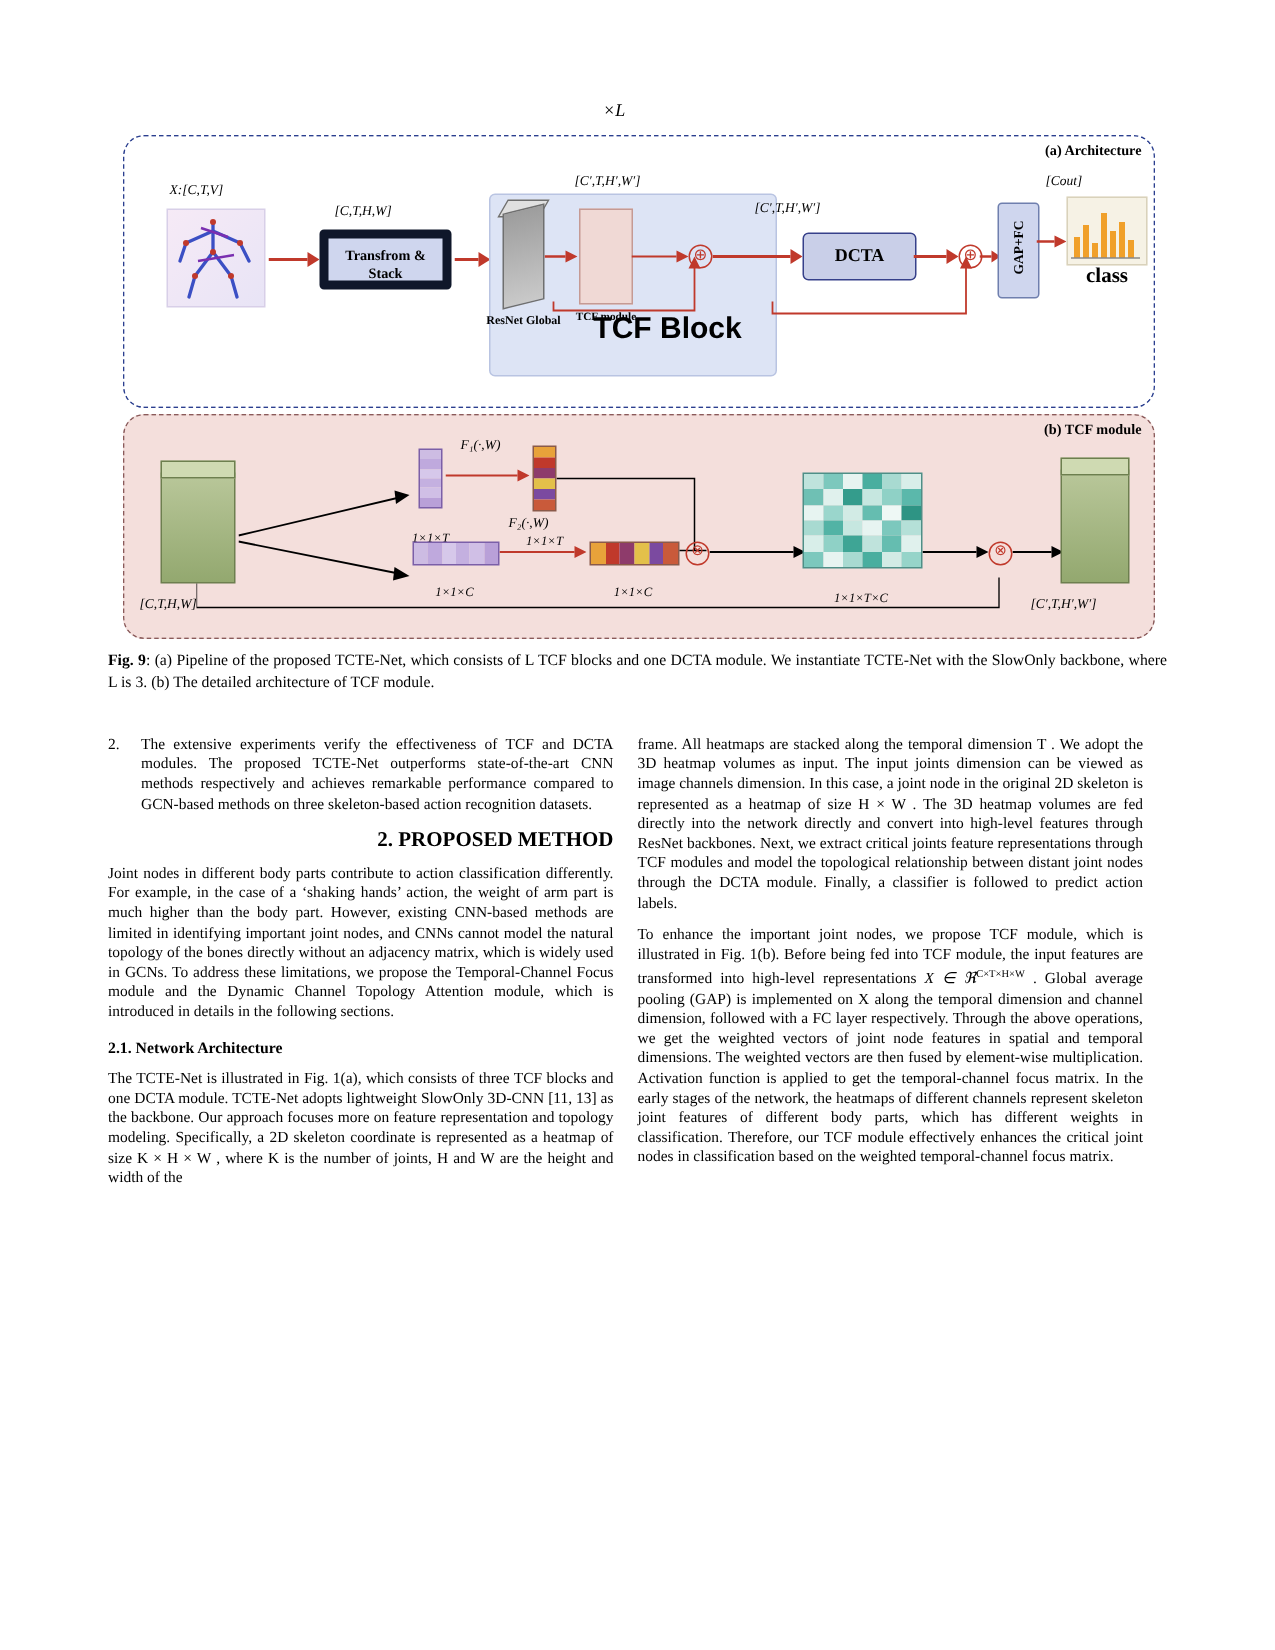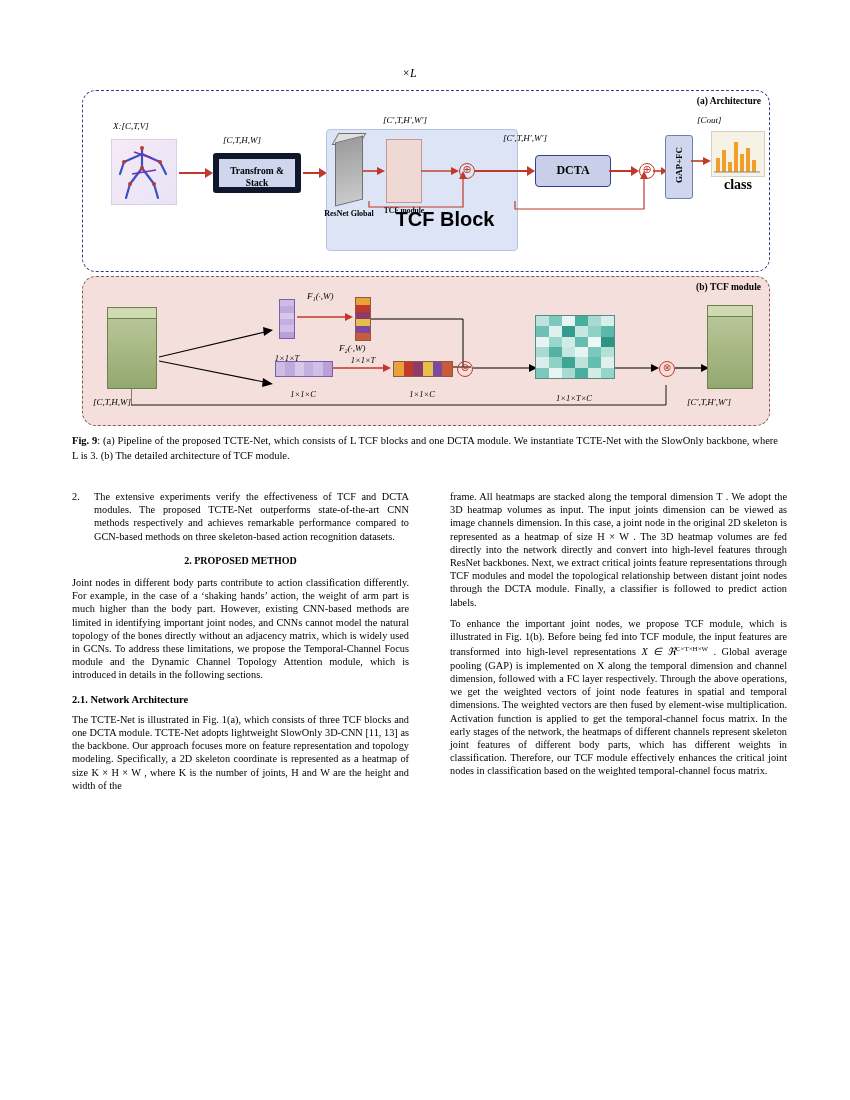--- a/index.html
+++ b/index.html
@@ -280,35 +280,35 @@
   .col{
     position:absolute;
     top:0;
     width:337px;
     font-size:10.3px;
     line-height:13.2px;
     text-align:justify;
     font-family:"Liberation Serif", serif;
   }
   .col-left{ left:0; }
-  .col-right{ left:378px; }
+  .col-right{ left:353px; }
   .col p{ margin:0 0 8px 0; }
   .numitem{
     position:relative;
     padding-left:22px;
     margin:0 0 8px 0;
   }
   .numitem .num{
     position:absolute;
     left:0; top:0;
   }
   h2.sec{
-    font-size:10px;
-    font-weight:bold;
-    text-align:center;
+    font-size:14px;
+    font-weight:bold;
+    text-align:right;
     margin:11px 0 9px 0;
     font-family:"Liberation Serif", serif;
   }
   h3.sub{
     font-size:10.5px;
     font-weight:bold;
     text-align:left;
     margin:11px 0 7px 0;
     font-family:"Liberation Serif", serif;
   }

